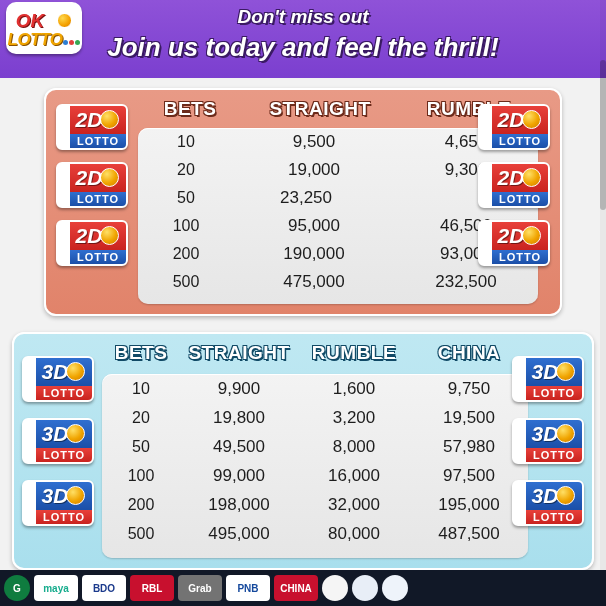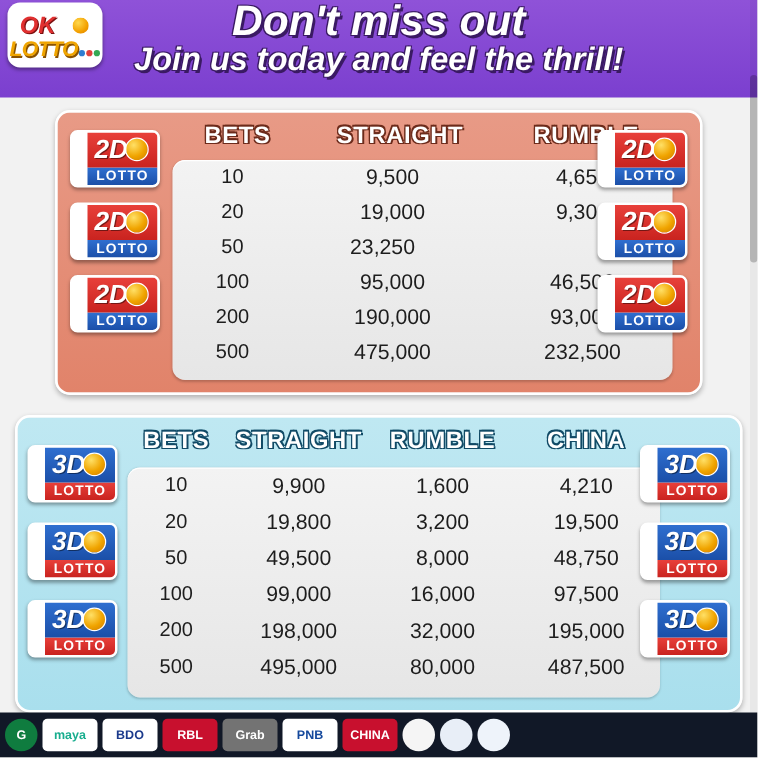--- a/index.html
+++ b/index.html
@@ -19,21 +19,21 @@
     background: linear-gradient(180deg,#8f52d8 0%, #7b3fcf 100%);
     overflow: hidden;
   }
   .header-inner {
     position: absolute;
     left: 0; right: 0; top: 0;
     text-align: center;
     padding-top: 2px;
   }
   .header-line1 {
-    font-size: 34px;
+    font-size: 19px;
     font-weight: bold;
     font-style: italic;
     color: #ffffff;
     letter-spacing: 0px;
     text-shadow: 2px 2px 0 #3a1a63, -1px -1px 0 #3a1a63, 1px -1px 0 #3a1a63, -1px 1px 0 #3a1a63;
     line-height: 30px;
     white-space: nowrap;
   }
   .header-line2 {
     font-size: 26px;
@@ -322,33 +322,33 @@
     <div class="col-h" style="width:118px">STRAIGHT</div>
     <div class="col-h" style="width:112px">RUMBLE</div>
     <div class="col-h" style="width:118px">CHINA</div>
   </div>
 
   <div class="table-card">
     <div class="row">
       <div class="cell bets" style="width:78px">10</div>
       <div class="cell" style="width:118px">9,900</div>
       <div class="cell" style="width:112px">1,600</div>
-      <div class="cell" style="width:118px">4,210</div>
+      <div class="cell" style="width:118px">9,750</div>
     </div>
     <div class="row">
       <div class="cell bets" style="width:78px">20</div>
       <div class="cell" style="width:118px">19,800</div>
       <div class="cell" style="width:112px">3,200</div>
       <div class="cell" style="width:118px">19,500</div>
     </div>
     <div class="row">
       <div class="cell bets" style="width:78px">50</div>
       <div class="cell" style="width:118px">49,500</div>
       <div class="cell" style="width:112px">8,000</div>
-      <div class="cell" style="width:118px">48,750</div>
+      <div class="cell" style="width:118px">57,980</div>
     </div>
     <div class="row">
       <div class="cell bets" style="width:78px">100</div>
       <div class="cell" style="width:118px">99,000</div>
       <div class="cell" style="width:112px">16,000</div>
       <div class="cell" style="width:118px">97,500</div>
     </div>
     <div class="row">
       <div class="cell bets" style="width:78px">200</div>
       <div class="cell" style="width:118px">198,000</div>

